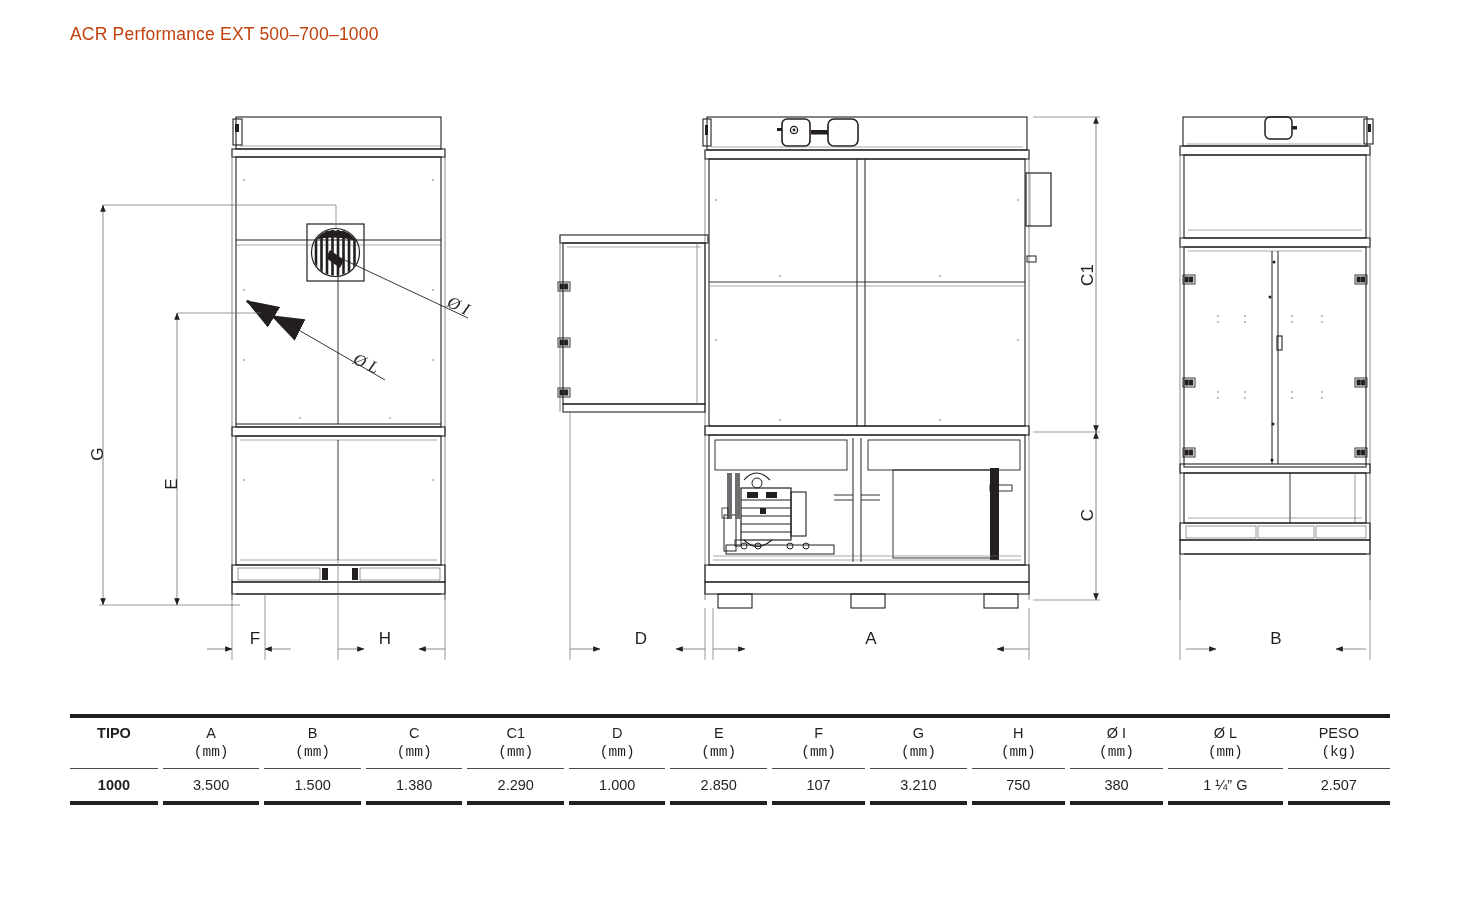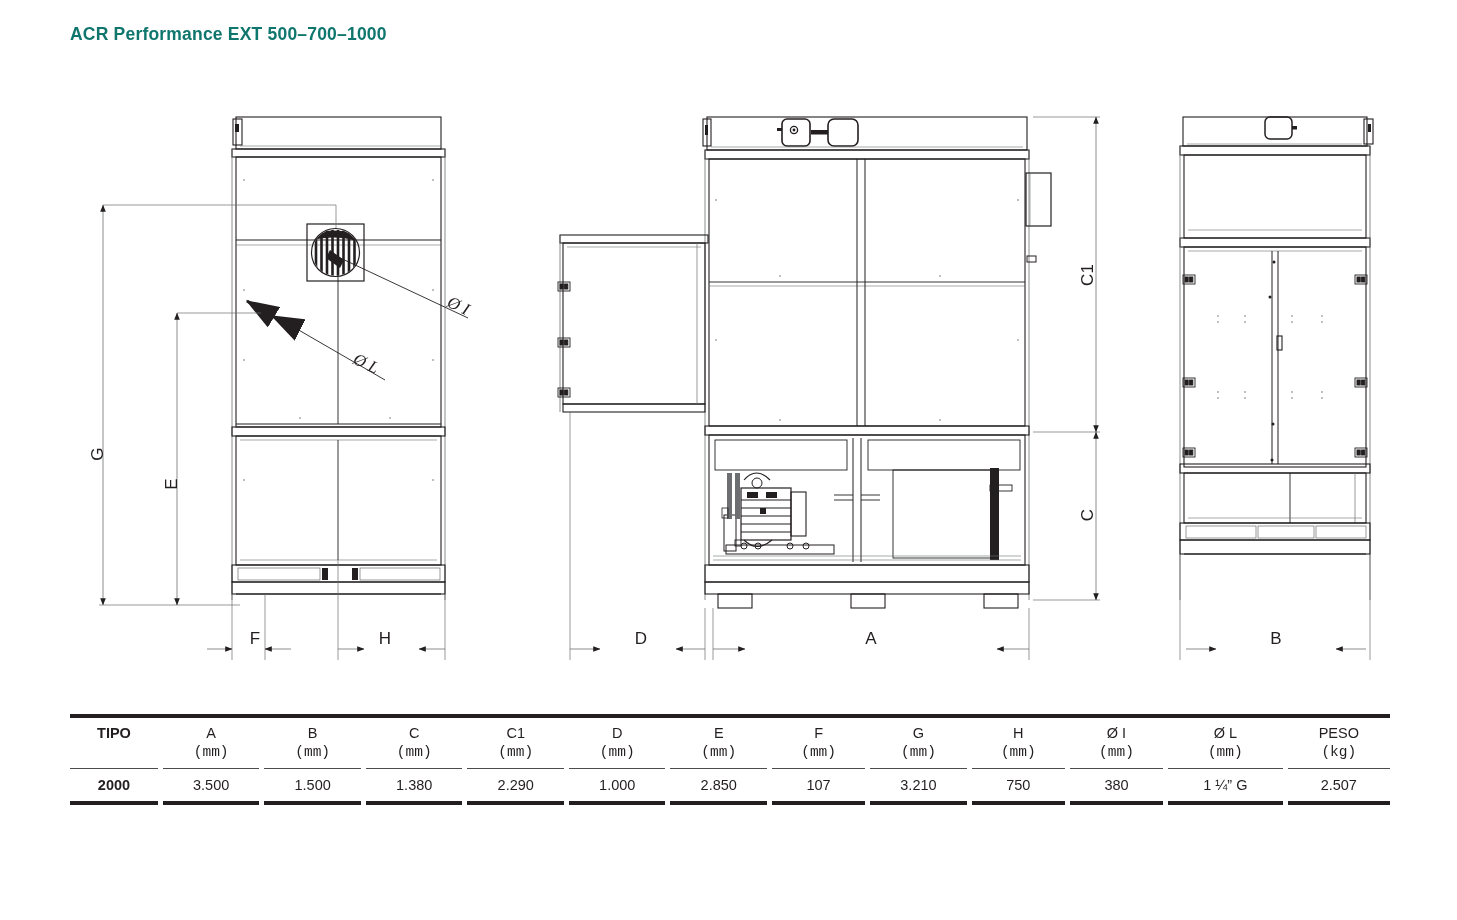--- a/index.html
+++ b/index.html
@@ -9,22 +9,22 @@
   body {
     width: 1457px; height: 920px;
     position: relative;
     font-family: "Liberation Sans", sans-serif;
     overflow: hidden;
   }
   #page-title {
     position: absolute;
     left: 70px; top: 24px;
     font-size: 17.5px;
-    font-weight: bold;
-    color: #0f766e;
+    font-weight: normal;
+    color: #c2410c;
     letter-spacing: 0.2px;
   }
   #drawing-area {
     position: absolute;
     left: 0; top: 60px;
     width: 1457px; height: 630px;
   }
   #drawing-svg { display: block; }
 
   
@@ -447,21 +447,21 @@
         <th class="hdr"><span>F</span><span class="unit">(mm)</span></th>
         <th class="hdr"><span>G</span><span class="unit">(mm)</span></th>
         <th class="hdr"><span>H</span><span class="unit">(mm)</span></th>
         <th class="hdr"><span>Ø I</span><span class="unit">(mm)</span></th>
         <th class="hdr"><span>Ø L</span><span class="unit">(mm)</span></th>
         <th class="hdr"><span>PESO</span><span class="unit">(kg)</span></th>
       </tr>
     </thead>
     <tbody>
       <tr>
-        <td>2000</td>
+        <td>1000</td>
         <td>3.500</td>
         <td>1.500</td>
         <td>1.380</td>
         <td>2.290</td>
         <td>1.000</td>
         <td>2.850</td>
         <td>107</td>
         <td>3.210</td>
         <td>750</td>
         <td>380</td>

